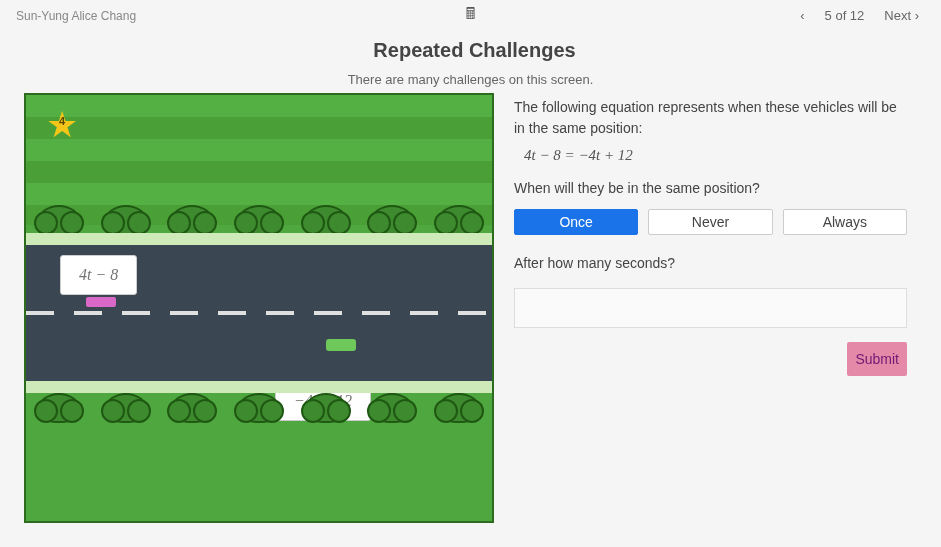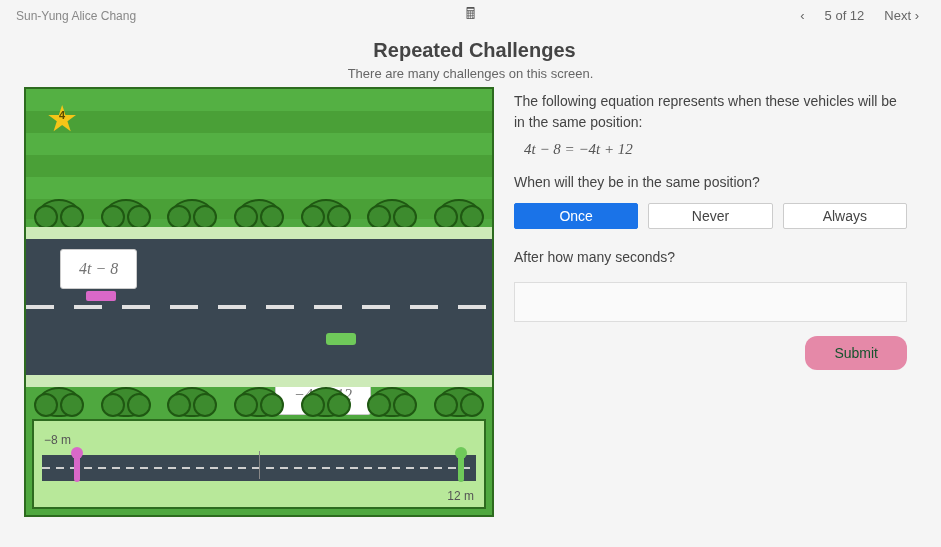--- a/index.html
+++ b/index.html
@@ -17,21 +17,21 @@
       align-items: center;
       padding: 6px 16px;
       font-size: 12px;
       color: #888;
     }
     .header-center { position: absolute; left: 50%; transform: translateX(-50%); }
     .nav-right { display: flex; align-items: center; gap: 14px; font-size: 13px; color: #666; }
     .nav-btn { cursor: pointer; padding: 2px 6px; }
     .title-section { text-align: center; margin: 8px 0 6px; }
     .page-title { font-size: 20px; font-weight: 600; color: #444; padding-left: 8px; }
-    .page-subtitle { font-size: 13px; color: #666; margin-top: 4px; }
+    .page-subtitle { font-size: 13px; color: #666; margin-top: 10px; }
     .content { display: flex; gap: 20px; padding: 0 24px; }
     .scene {
       width: 470px;
       height: 430px;
       background: #4fa83f;
       border: 2px solid #2d6b1f;
       position: relative;
       flex-shrink: 0;
     }
     .grass-stripes {
@@ -119,22 +119,22 @@
       background: #fff; font-size: 14px; cursor: pointer; border-radius: 2px;
     }
     .choice.selected { background: #1a73e8; color: #fff; border-color: #1a73e8; font-weight: 500; }
     .input-row { margin-top: 6px; }
     .answer-input {
       width: 100%; height: 40px; border: 1px solid #ddd; background: #fafafa;
       padding: 8px; font-size: 14px; margin-top: 6px;
     }
     .submit-row { display: flex; justify-content: flex-end; margin-top: 14px; }
     .submit-btn {
-      background: #e589a8; color: #14532d; border: none; padding: 9px 29px;
-      font-size: 14px; cursor: pointer; border-radius: 12px;
+      background: #e589a8; color: #701a75; border: none; padding: 9px 8px;
+      font-size: 14px; cursor: pointer; border-radius: 2px;
     }
     .calc-icon { font-size: 16px; color: #555; }
   </style>
 </head>
 <body>
 
 <div class="header">
   <span>Sun-Yung Alice Chang</span>
   <span class="header-center calc-icon">🖩</span>
   <div class="nav-right">
@@ -174,28 +174,20 @@
     <div class="sidewalk bottom"></div>
     <div class="bush-row bottom">
       <div class="bush"></div>
         <div class="bush"></div>
         <div class="bush"></div>
         <div class="bush"></div>
         <div class="bush"></div>
         <div class="bush"></div>
         <div class="bush"></div>
     </div>
-    <div class="bottom-panel">
-      <span class="axis-label left">−8 m</span>
-      <div class="mini-road"></div>
-      <div class="vline"></div>
-      <div class="marker pink"></div>
-      <div class="marker green"></div>
-      <span class="axis-label right">12 m</span>
-    </div>
   </div>
 
   <div class="question-panel">
     <p class="q-text">The following equation represents when these vehicles will be in the same position:</p>
     <div class="equation">4t − 8 = −4t + 12</div>
     <p class="q-text">When will they be in the same position?</p>
     <div class="choices">
       <div class="choice selected">Once</div>
       <div class="choice">Never</div>
       <div class="choice">Always</div>

